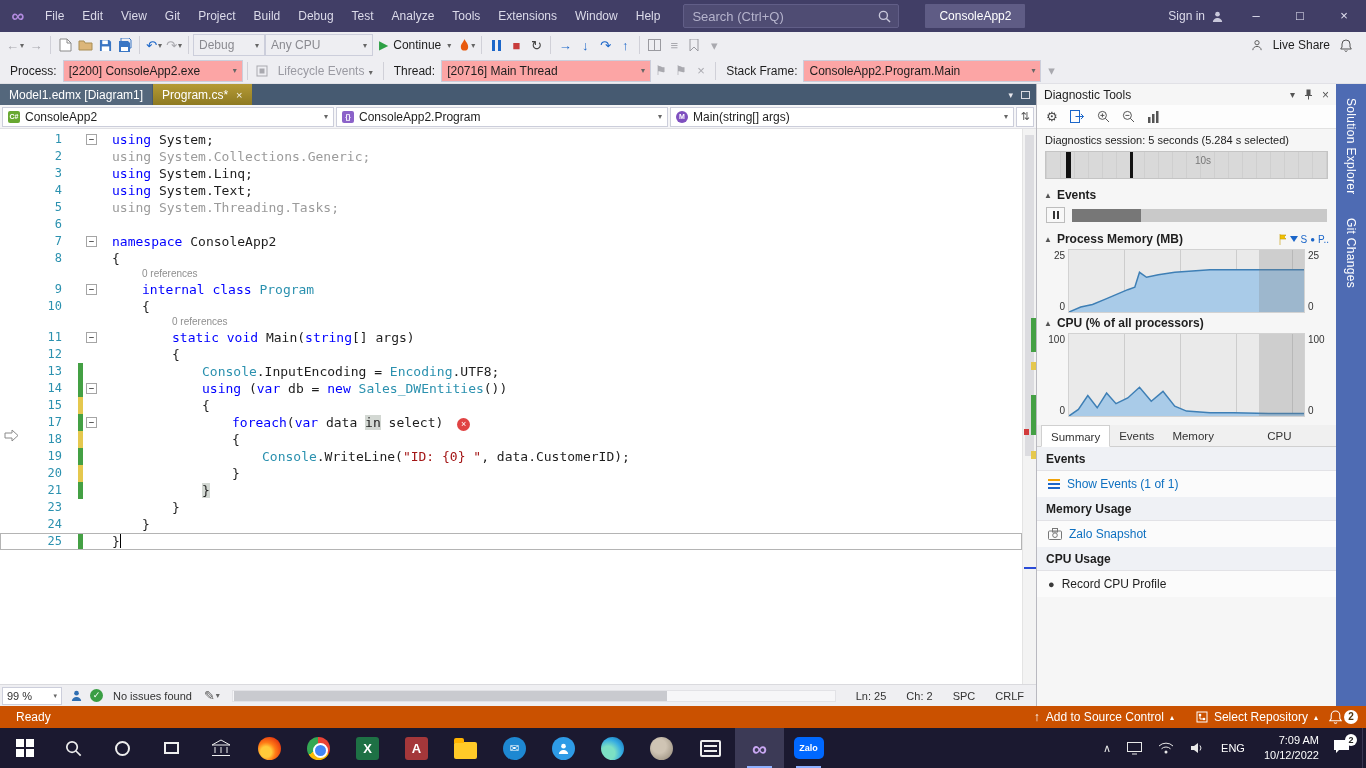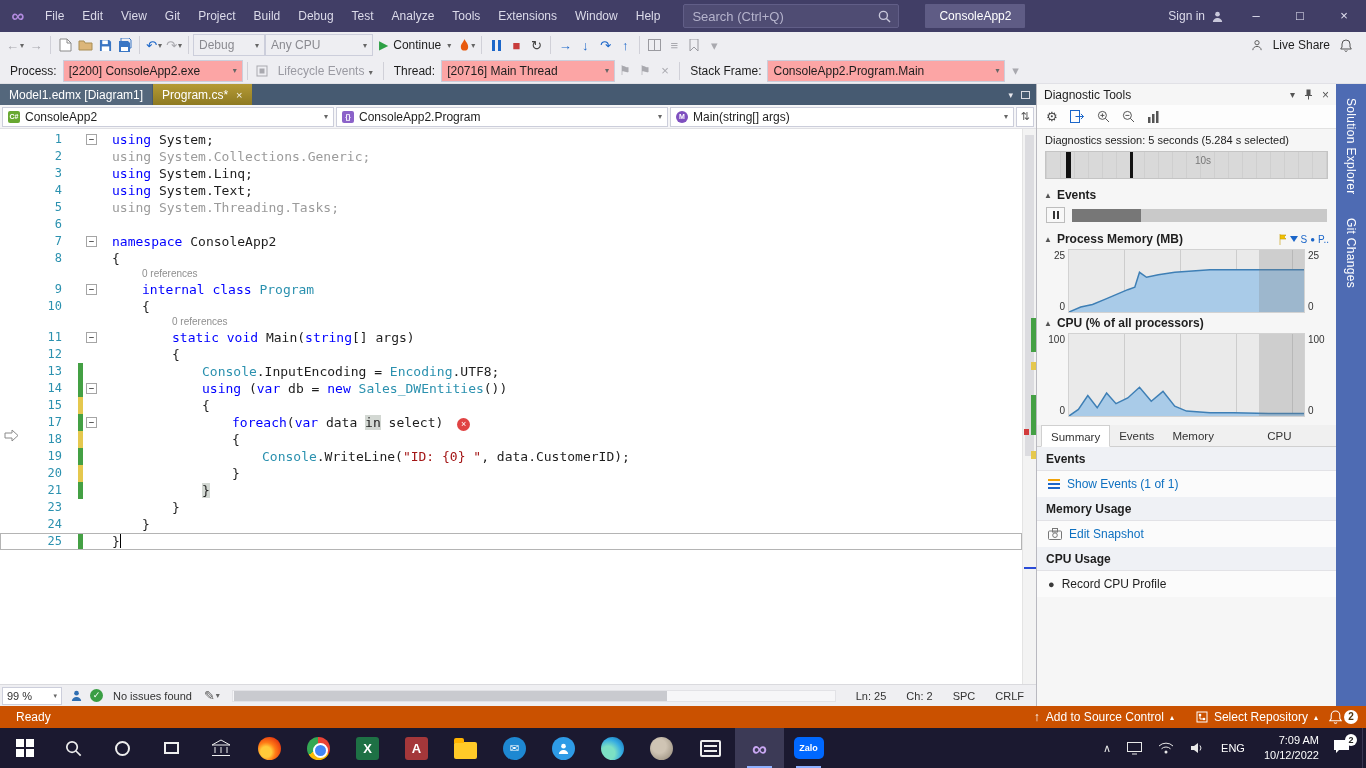--- a/index.html
+++ b/index.html
@@ -330,21 +330,21 @@
     <span class="sep"></span>
     <span class="tico dis">
         <svg width="12" height="12" viewBox="0 0 12 12">
           <rect x="1" y="1" width="10" height="10" fill="none" stroke="#a9a9af"></rect>
           <rect x="3.5" y="3.5" width="5" height="5" fill="#a9a9af"></rect>
         </svg>
       </span>
     <span class="lbl gray-lbl"><span>Lifecycle Events</span> <span class="mini-caret">▾</span></span>
     <span class="sep"></span>
     <span class="lbl">Thread:</span>
-    <span class="combo" style="width:174px">
+    <span class="combo" style="width:210px">
         <span class="cbx">[20716] Main Thread</span>
         <span class="car">▾</span>
       </span>
     <span class="tico dis">⚑</span>
     <span class="tico dis">⚑</span>
     <span class="tico dis">×</span>
     <span class="sep"></span>
     <span class="lbl">Stack Frame:</span>
     <span class="combo" style="width:238px">
         <span class="cbx">ConsoleApp2.Program.Main</span>
@@ -721,21 +721,21 @@
           </svg>
         <span>Show Events (1 of 1)</span>
       </div>
       <div class="sumhead">Memory Usage</div>
       <div class="sumlink">
         <svg width="14" height="12" viewBox="0 0 14 12">
             <rect x="0.5" y="3" width="13" height="8.5" rx="1" fill="none" stroke="#777"></rect>
             <rect x="4.5" y="0.5" width="5" height="3.5" fill="none" stroke="#777"></rect>
             <circle cx="7" cy="7.2" r="2.3" fill="none" stroke="#777"></circle>
           </svg>
-        <span>Edit Snapshot</span>
+        <span>Zalo Snapshot</span>
       </div>
       <div class="sumhead">CPU Usage</div>
       <div class="sumplain">
         <span class="recdot">●</span>
         <span>Record CPU Profile</span>
       </div>
     </div>
 
     <div class="side-strip" id="side-strip">
         <span class="vtab">Solution Explorer</span>

